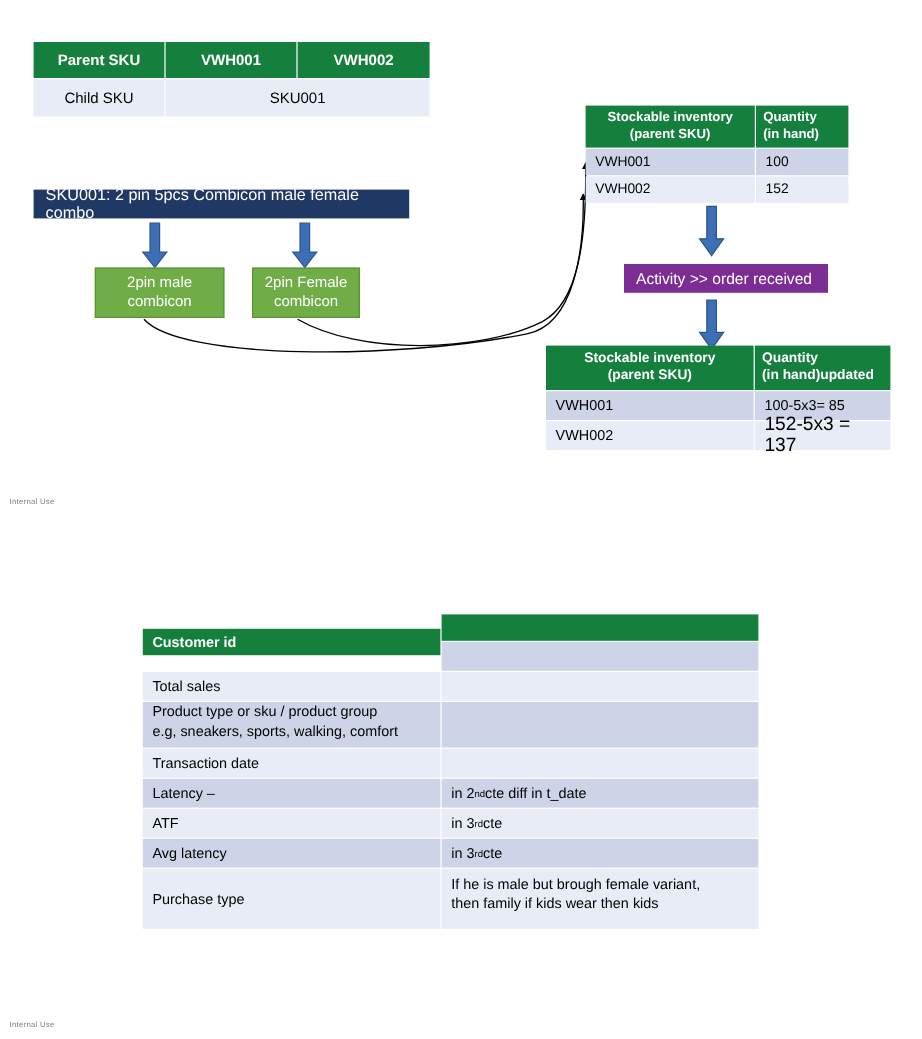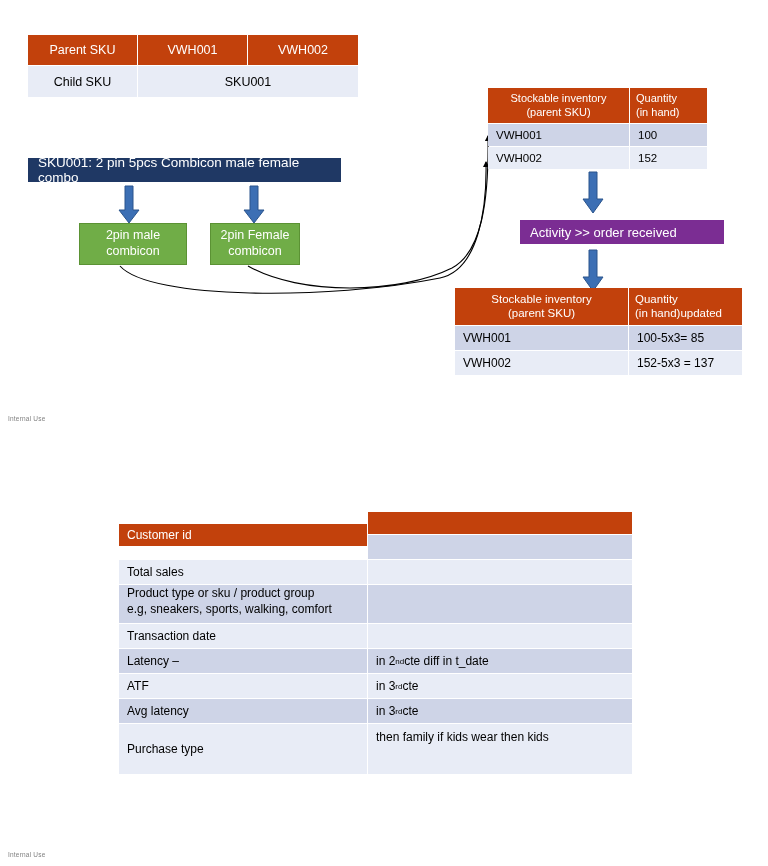--- a/index.html
+++ b/index.html
@@ -1,21 +1,21 @@
 <!DOCTYPE html>
 <html><head>
 <meta charset="utf-8">
 <style>
   html,body{margin:0;padding:0;background:#ffffff;}
   body{width:768px;height:866px;position:relative;overflow:hidden;
        font-family:"Liberation Sans", sans-serif;color:#000;}
   .abs{position:absolute;box-sizing:border-box;}
 
   
-  .hdr{background:#c2410c;color:#ffffff;font-weight:normal;
+  .hdr{background:#15803d;color:#ffffff;font-weight:bold;
        display:flex;align-items:center;}
   .hdr.center{justify-content:center;text-align:center;}
   .cell{display:flex;align-items:center;}
   .band-a{background:#CED4E7;}
   .band-b{background:#E8ECF6;}
   .pad{padding:0 8px;}
 
   
   .navybar{background:#1F3864;color:#ffffff;display:flex;align-items:center;
            padding-left:10px;font-size:13.5px;}
@@ -91,21 +91,21 @@
   <div class="abs band-a cell pad" style="left:142px;top:36px;width:77px;height:22px;font-size:11.5px;">100</div>
 
   <div class="abs band-b cell pad" style="left:0;top:59px;width:141px;height:22px;font-size:11.5px;">VWH002</div>
   <div class="abs band-b cell pad" style="left:142px;top:59px;width:77px;height:22px;font-size:11.5px;">152</div>
 </div>
 
 <svg class="abs" style="left:581px;top:172px;width:24px;height:42px;" width="24" height="42" viewBox="0 0 24 42">
   <polygon points="8,0 16,0 16,27 22,27 12,41 2,27 8,27" fill="#3C6FB4" stroke="#2B548C" stroke-width="1"></polygon>
 </svg>
 
-<div class="abs purple" style="left:520px;top:220px;width:204px;height:24px;">Activity &gt;&gt; order received</div>
+<div class="abs purple" style="left:520px;top:220px;width:170px;height:24px;">Activity &gt;&gt; order received</div>
 
 <svg class="abs" style="left:581px;top:250px;width:24px;height:42px;" width="24" height="42" viewBox="0 0 24 42">
   <polygon points="8,0 16,0 16,27 22,27 12,41 2,27 8,27" fill="#3C6FB4" stroke="#2B548C" stroke-width="1"></polygon>
 </svg>
 
 <div class="abs" style="left:455px;top:288px;width:287px;height:88px;">
   <div class="abs hdr" style="left:0;top:0;width:173px;height:37px;font-size:11.5px;flex-direction:column;
               align-items:center;justify-content:center;line-height:1.2;">
     <span>Stockable inventory</span>
     <span>(parent SKU)</span>
@@ -113,21 +113,21 @@
   <div class="abs hdr" style="left:174px;top:0;width:113px;height:37px;font-size:11.5px;flex-direction:column;
               align-items:flex-start;justify-content:center;line-height:1.2;padding-left:6px;">
     <span>Quantity</span>
     <span>(in hand)updated</span>
   </div>
 
   <div class="abs band-a cell pad" style="left:0;top:38px;width:173px;height:24px;font-size:12px;">VWH001</div>
   <div class="abs band-a cell pad" style="left:174px;top:38px;width:113px;height:24px;font-size:12px;">100-5x3= 85</div>
 
   <div class="abs band-b cell pad" style="left:0;top:63px;width:173px;height:24px;font-size:12px;">VWH002</div>
-  <div class="abs band-b cell pad" style="left:174px;top:63px;width:113px;height:24px;font-size:12px;">152-5x3 = 137</div>
+  <div class="abs band-b cell pad" style="left:174px;top:63px;width:113px;height:24px;font-size:16px;">152-5x3 = 137</div>
 </div>
 
 <div class="abs footer" style="left:8px;top:415px;">Internal Use</div>
 
 <div class="abs" style="left:119px;top:512px;width:513px;height:250px;">
 
   <div class="abs hdr pad" style="left:0;top:12px;width:248px;height:22px;font-size:12px;">Customer id</div>
   <div class="abs hdr pad" style="left:249px;top:0;width:264px;height:22px;font-size:12px;"></div>
 
   <div class="abs band-a cell pad" style="left:249px;top:23px;width:264px;height:24px;font-size:12px;"></div>
@@ -164,17 +164,18 @@
     <span>in 3</span>
       <sup style="font-size:8px;">rd</sup>
       <span> cte</span>
   </div>
 
   <div class="abs band-b pad" style="left:0;top:212px;width:248px;height:50px;font-size:12px;
               display:flex;align-items:flex-start;padding-top:18px;">Purchase type</div>
   <div class="abs band-b pad" style="left:249px;top:212px;width:264px;height:50px;font-size:12px;
               display:flex;flex-direction:column;justify-content:flex-start;
               padding-top:5px;line-height:1.35;">
+    <span>If he is male but brough female variant,</span>
     <span>then family if kids wear then kids</span>
   </div>
 </div>
 
 <div class="abs footer" style="left:8px;top:851px;">Internal Use</div>
 
 </body></html>

